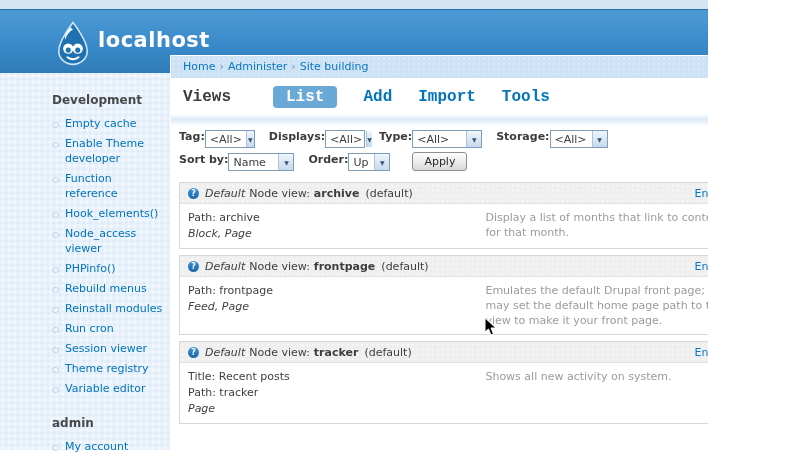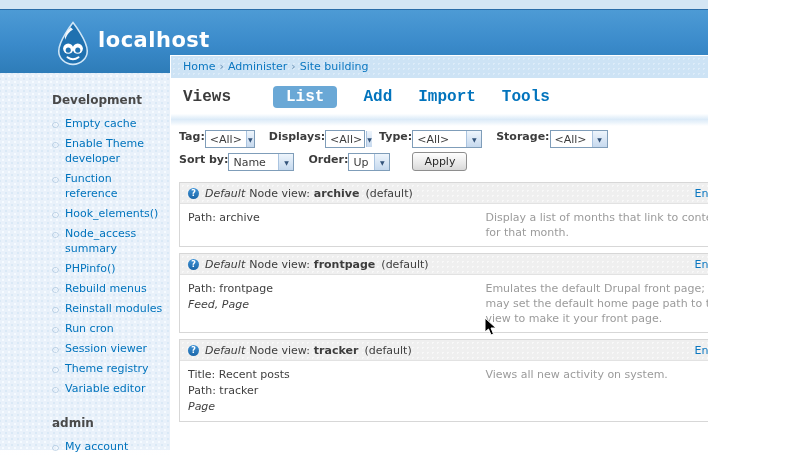--- a/index.html
+++ b/index.html
@@ -107,21 +107,21 @@
     <div class="sitename">localhost</div>
   </div>
 
   <div class="sidebar">
     <div class="side-title">Development</div>
     <ul class="side-list">
       <li><span class="bullet">○</span><a>Empty cache</a></li>
       <li><span class="bullet">○</span><a>Enable Theme developer</a></li>
       <li><span class="bullet">○</span><a>Function reference</a></li>
       <li><span class="bullet">○</span><a>Hook_elements()</a></li>
-      <li><span class="bullet">○</span><a>Node_access summary</a></li>
+      <li><span class="bullet">○</span><a>Node_access viewer</a></li>
       <li><span class="bullet">○</span><a>PHPinfo()</a></li>
       <li><span class="bullet">○</span><a>Rebuild menus</a></li>
       <li><span class="bullet">○</span><a>Reinstall modules</a></li>
       <li><span class="bullet">○</span><a>Run cron</a></li>
       <li><span class="bullet">○</span><a>Session viewer</a></li>
       <li><span class="bullet">○</span><a>Theme registry</a></li>
       <li><span class="bullet">○</span><a>Variable editor</a></li>
     </ul>
     <div class="side-title">admin</div>
     <ul class="side-list">
@@ -204,20 +204,21 @@
           <span class="help-icon">?</span>
           <span class="vbadge">Default</span>
           <span class="vkind">Node view:</span>
           <span class="vname">archive</span>
           <span class="vsuffix">(default)</span>
           <a class="vaction">Enable</a>
         </div>
         <div class="vbody">
           <div class="vleft">
             <div>Path: archive</div>
+            <div class="disp">Block, Page</div>
           </div>
           <div class="vdesc">Display a list of months that link to content for that month.</div>
         </div>
       </div>
 
       <div class="vrow">
         <div class="vhead">
           <span class="help-icon">?</span>
           <span class="vbadge">Default</span>
           <span class="vkind">Node view:</span>
@@ -242,21 +243,21 @@
           <span class="vname">tracker</span>
           <span class="vsuffix">(default)</span>
           <a class="vaction">Enable</a>
         </div>
         <div class="vbody">
           <div class="vleft">
             <div>Title: Recent posts</div>
             <div>Path: tracker</div>
             <div class="disp">Page</div>
           </div>
-          <div class="vdesc">Views all new activity on system.</div>
+          <div class="vdesc">Shows all new activity on system.</div>
         </div>
       </div>
 
     </div>
 
   </div>
 
   <div class="cursor">
     <svg width="13" height="19" viewBox="0 0 13 19">
       <path d="M1 1 L1 15 L4.5 12 L7 18 L9.5 17 L7 11 L12 11 Z" fill="#000" stroke="#fff" stroke-width="1"></path>

